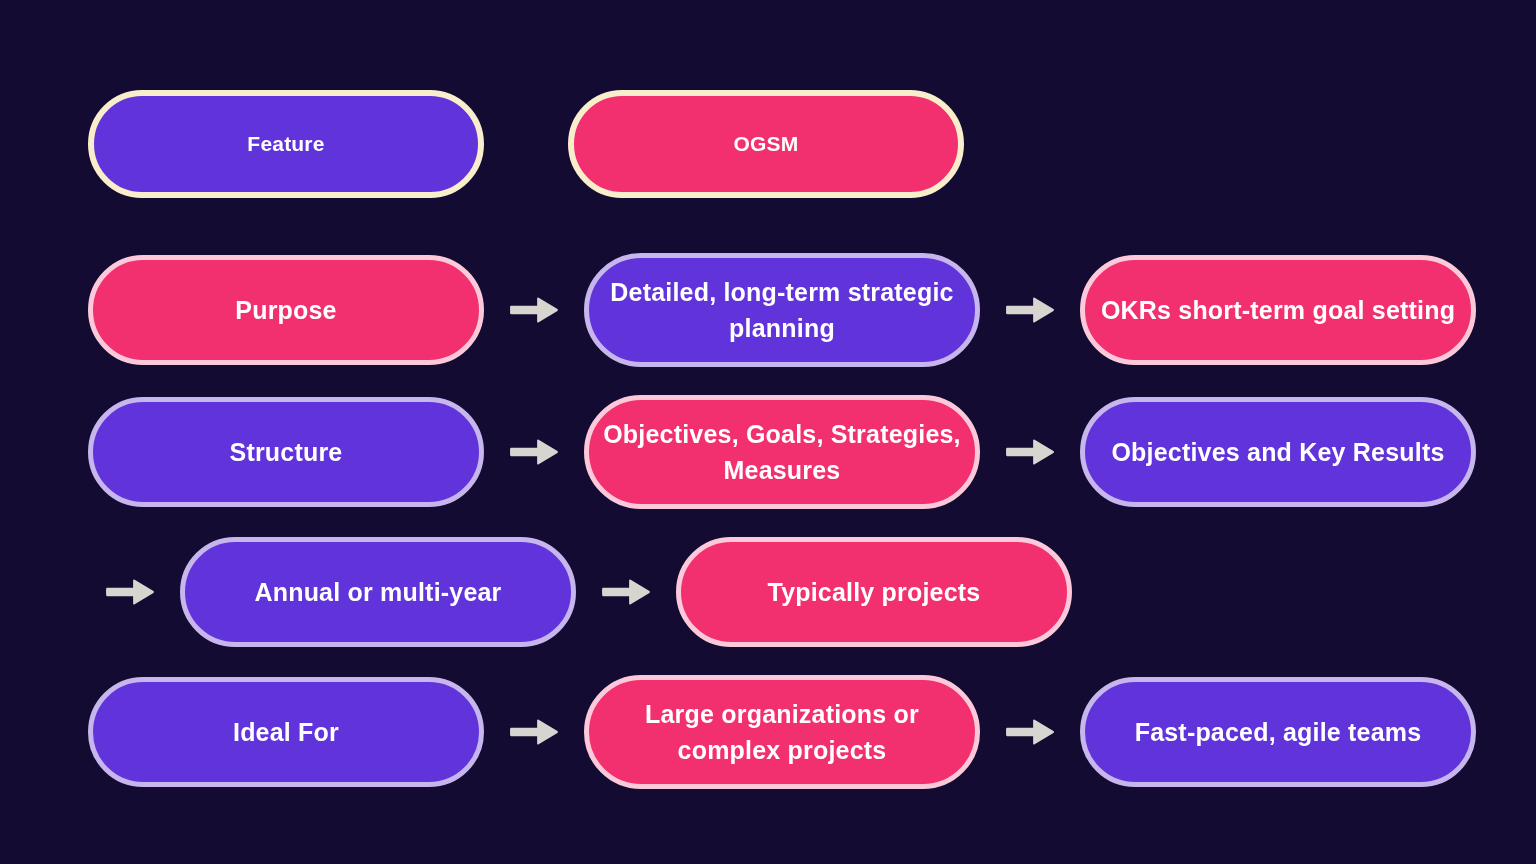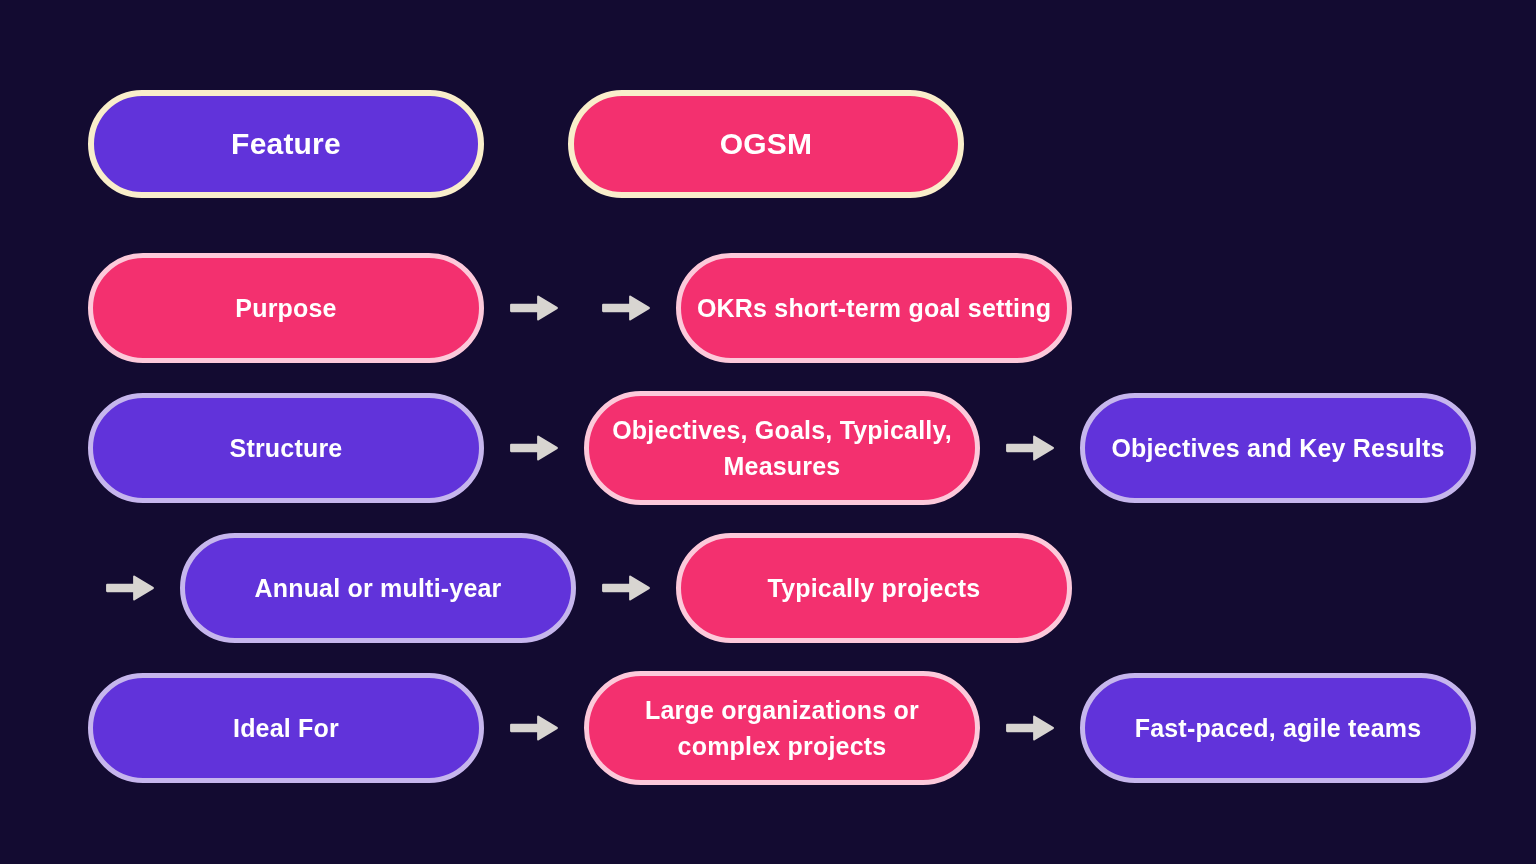--- a/index.html
+++ b/index.html
@@ -21,21 +21,21 @@
     min-height:110px;
     display:flex;align-items:center;justify-content:center;
     border-radius:70px;
     color:var(--text,#ffffff);
     font-weight:bold;font-size:25px;line-height:36px;
     text-align:center;padding:16px 14px;
     letter-spacing:0.2px;
   }
   .pill.purple{background:var(--purple,#6133da);border:5px solid var(--lavender_border,#c6b6ed);}
   .pill.pink{background:var(--pink,#f3306f);border:5px solid var(--pink_border,#fcc9da);}
-  .pill.header{border-color:var(--cream_border,#f9eecb);border-width:6px;font-size:30px;min-height:108px;padding:10px;}
+  .pill.header{border-color:var(--cream_border,#f9eecb);border-width:6px;font-size:21px;min-height:108px;padding:10px;}
   svg.arrow{width:52px;height:34px;fill:var(--arrow,#d8d5d1);stroke:var(--arrow,#d8d5d1);stroke-width:2;stroke-linejoin:round;}
 </style>
 </head>
 <body style="--background: #130b31; --purple: #6133da; --pink: #f3306f; --cream_border: #f9eecb; --pink_border: #fcc9da; --lavender_border: #c6b6ed; --arrow: #d8d5d1; --text: #ffffff;">
 
 <div class="board">
     <div class="row header-row">
       <div class="col">
         <div class="pill purple header">
           <span>Feature</span>
@@ -53,20 +53,25 @@
       <div class="col">
         <div class="pill pink">
           <span>Purpose</span>
         </div>
       </div>
       <div class="gap">
         <svg class="arrow" viewBox="0 0 50 32">
           <path d="M3 13 H29 V5 L47 16 L29 27 V19 H3 Z"></path>
         </svg>
       </div>
+      <div class="col">
+        <div class="pill purple">
+          <span>Detailed, long-term strategic planning</span>
+        </div>
+      </div>
       <div class="gap">
         <svg class="arrow" viewBox="0 0 50 32">
           <path d="M3 13 H29 V5 L47 16 L29 27 V19 H3 Z"></path>
         </svg>
       </div>
       <div class="col">
         <div class="pill pink">
           <span>OKRs short-term goal setting</span>
         </div>
       </div>
@@ -77,21 +82,21 @@
           <span>Structure</span>
         </div>
       </div>
       <div class="gap">
         <svg class="arrow" viewBox="0 0 50 32">
           <path d="M3 13 H29 V5 L47 16 L29 27 V19 H3 Z"></path>
         </svg>
       </div>
       <div class="col">
         <div class="pill pink">
-          <span>Objectives, Goals, Typically, Measures</span>
+          <span>Objectives, Goals, Strategies, Measures</span>
         </div>
       </div>
       <div class="gap">
         <svg class="arrow" viewBox="0 0 50 32">
           <path d="M3 13 H29 V5 L47 16 L29 27 V19 H3 Z"></path>
         </svg>
       </div>
       <div class="col">
         <div class="pill purple">
           <span>Objectives and Key Results</span>

